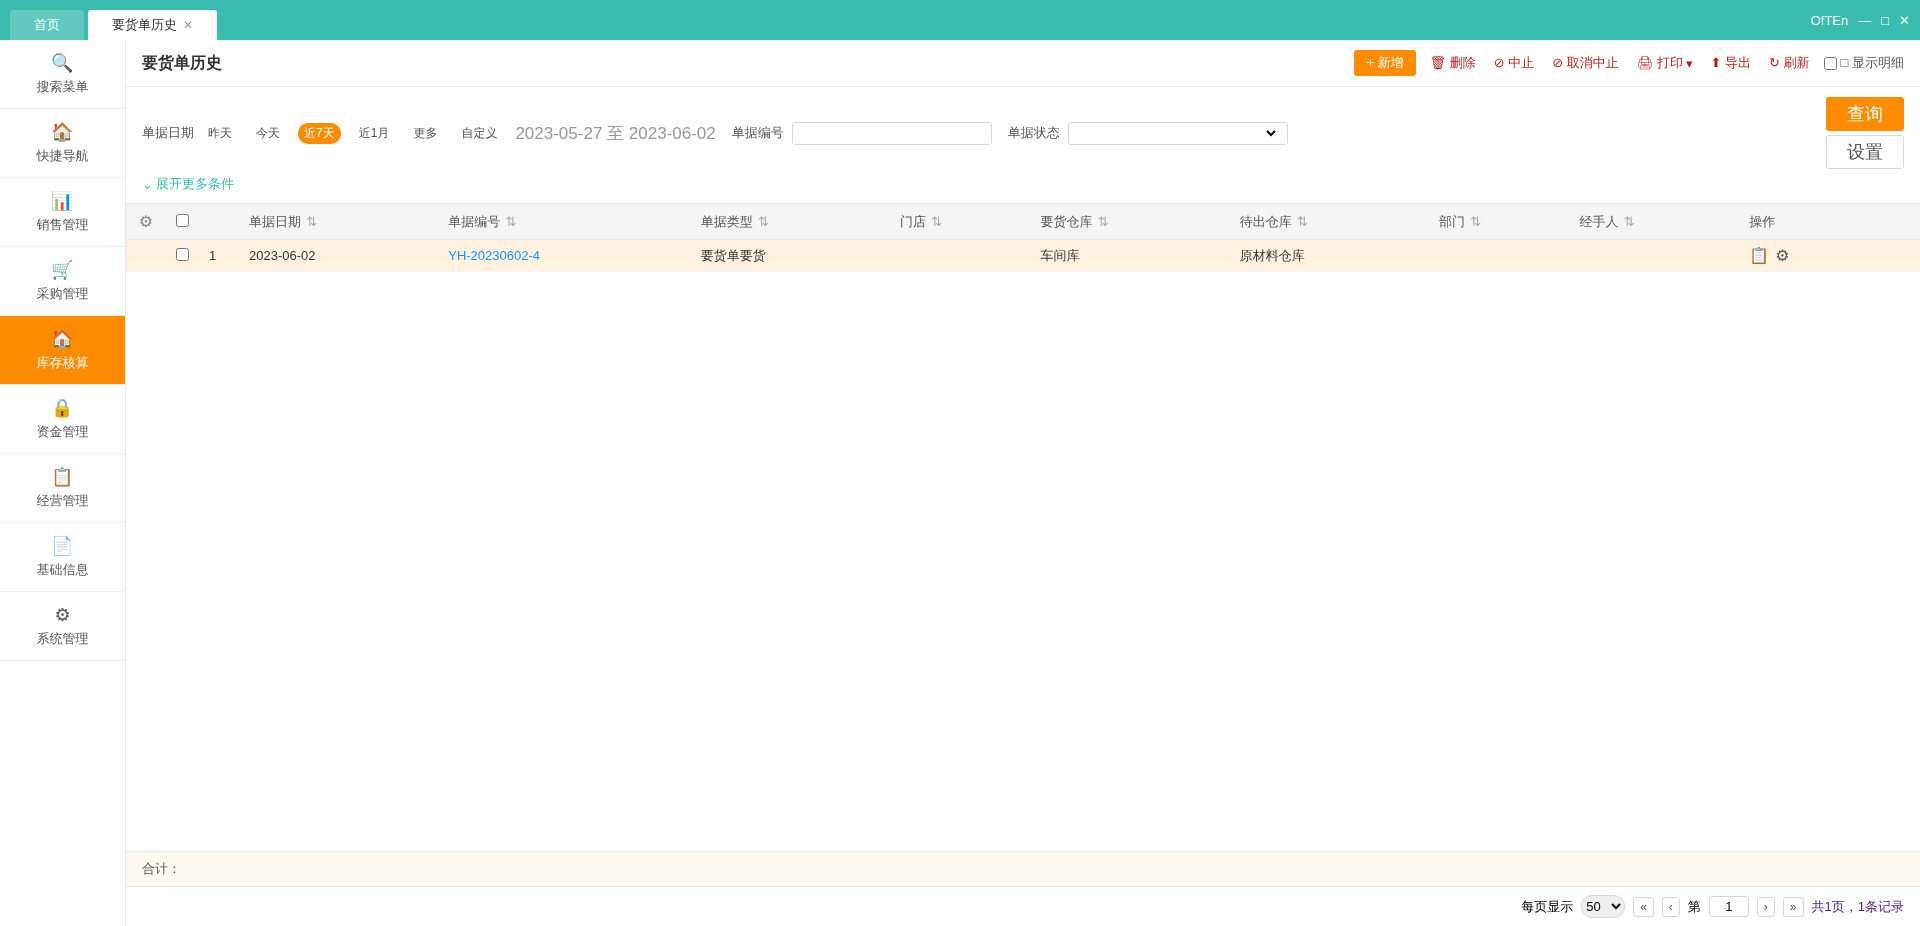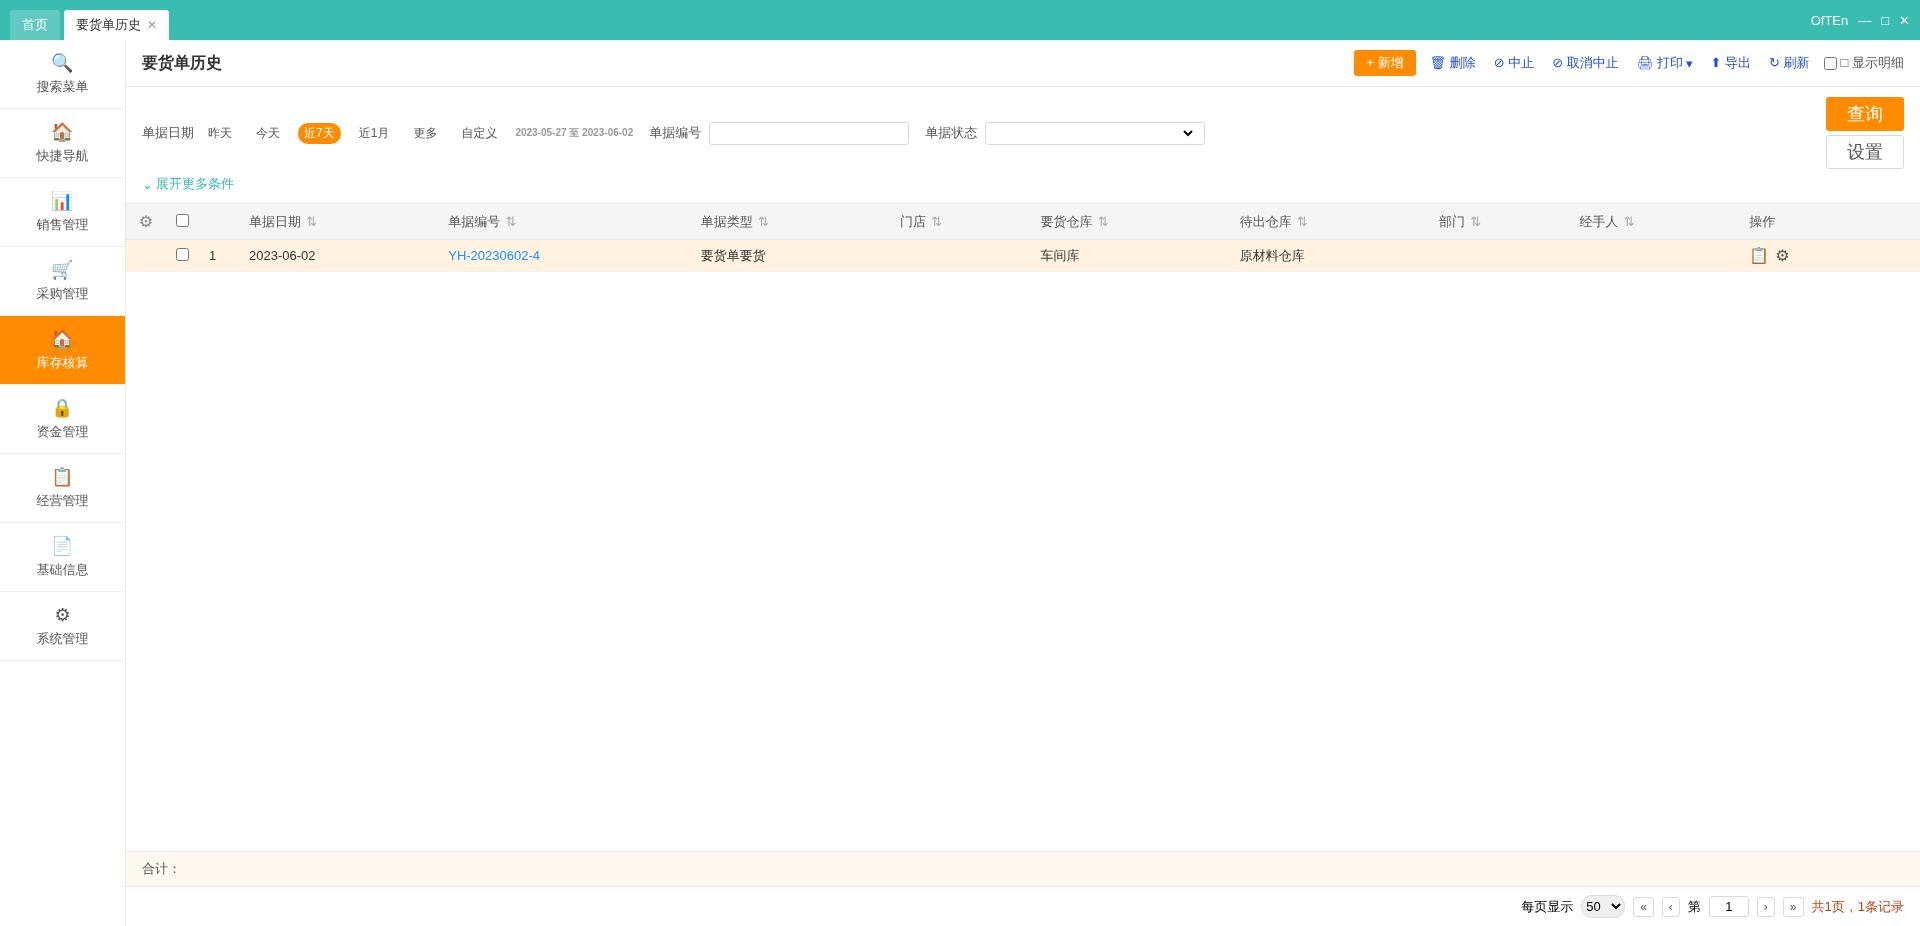--- a/index.html
+++ b/index.html
@@ -11,21 +11,21 @@
       height: 40px;
       display: flex;
       align-items: center;
       padding: 0 10px;
       gap: 4px;
       flex-shrink: 0;
     }
     .tab-item {
       background: #fff;
       color: #333;
-      padding: 4px 12px;
+      padding: 4px 24px;
       border-radius: 3px 3px 0 0;
       cursor: pointer;
       font-size: 13px;
       display: flex;
       align-items: center;
       gap: 6px;
       height: 30px;
       margin-top: 10px;
     }
     .tab-item.home {
@@ -109,21 +109,21 @@
     .toolbar {
       display: flex;
       align-items: center;
       gap: 10px;
     }
     .toolbar-btn {
       display: flex;
       align-items: center;
       gap: 3px;
       cursor: pointer;
-      color: #1d4ed8;
+      color: #b91c1c;
       font-size: 13px;
       padding: 2px 4px;
     }
     .toolbar-btn.primary {
       background: #ff8c00;
       color: #fff;
       padding: 4px 12px;
       border-radius: 3px;
     }
     .display-detail {
@@ -167,24 +167,23 @@
       border-radius: 10px;
       cursor: pointer;
       font-size: 12px;
       color: #555;
     }
     .date-pill.active {
       background: #ff8c00;
       color: #fff;
     }
     .date-range {
-      font-size: 10px;
+      font-size: 17px;
       color: #999;
       margin-left: 4px;
-      font-weight: bold;
     }
     .filter-input {
       border: 1px solid #d9d9d9;
       border-radius: 3px;
       padding: 3px 8px;
       width: 200px;
       outline: none;
       font-size: 13px;
     }
     .filter-select-wrapper {
@@ -340,21 +339,21 @@
     }
     .page-input {
       width: 40px;
       border: 1px solid #d9d9d9;
       border-radius: 3px;
       padding: 2px 4px;
       text-align: center;
       font-size: 13px;
     }
     .pagination-info {
-      color: #c2410c;
+      color: #4c1d95;
     }
 
     
     input[type=checkbox] {
       cursor: pointer;
     }
 
     .icon-settings { font-size: 16px; cursor: pointer; color: #888; }
   </style>
 </head>

